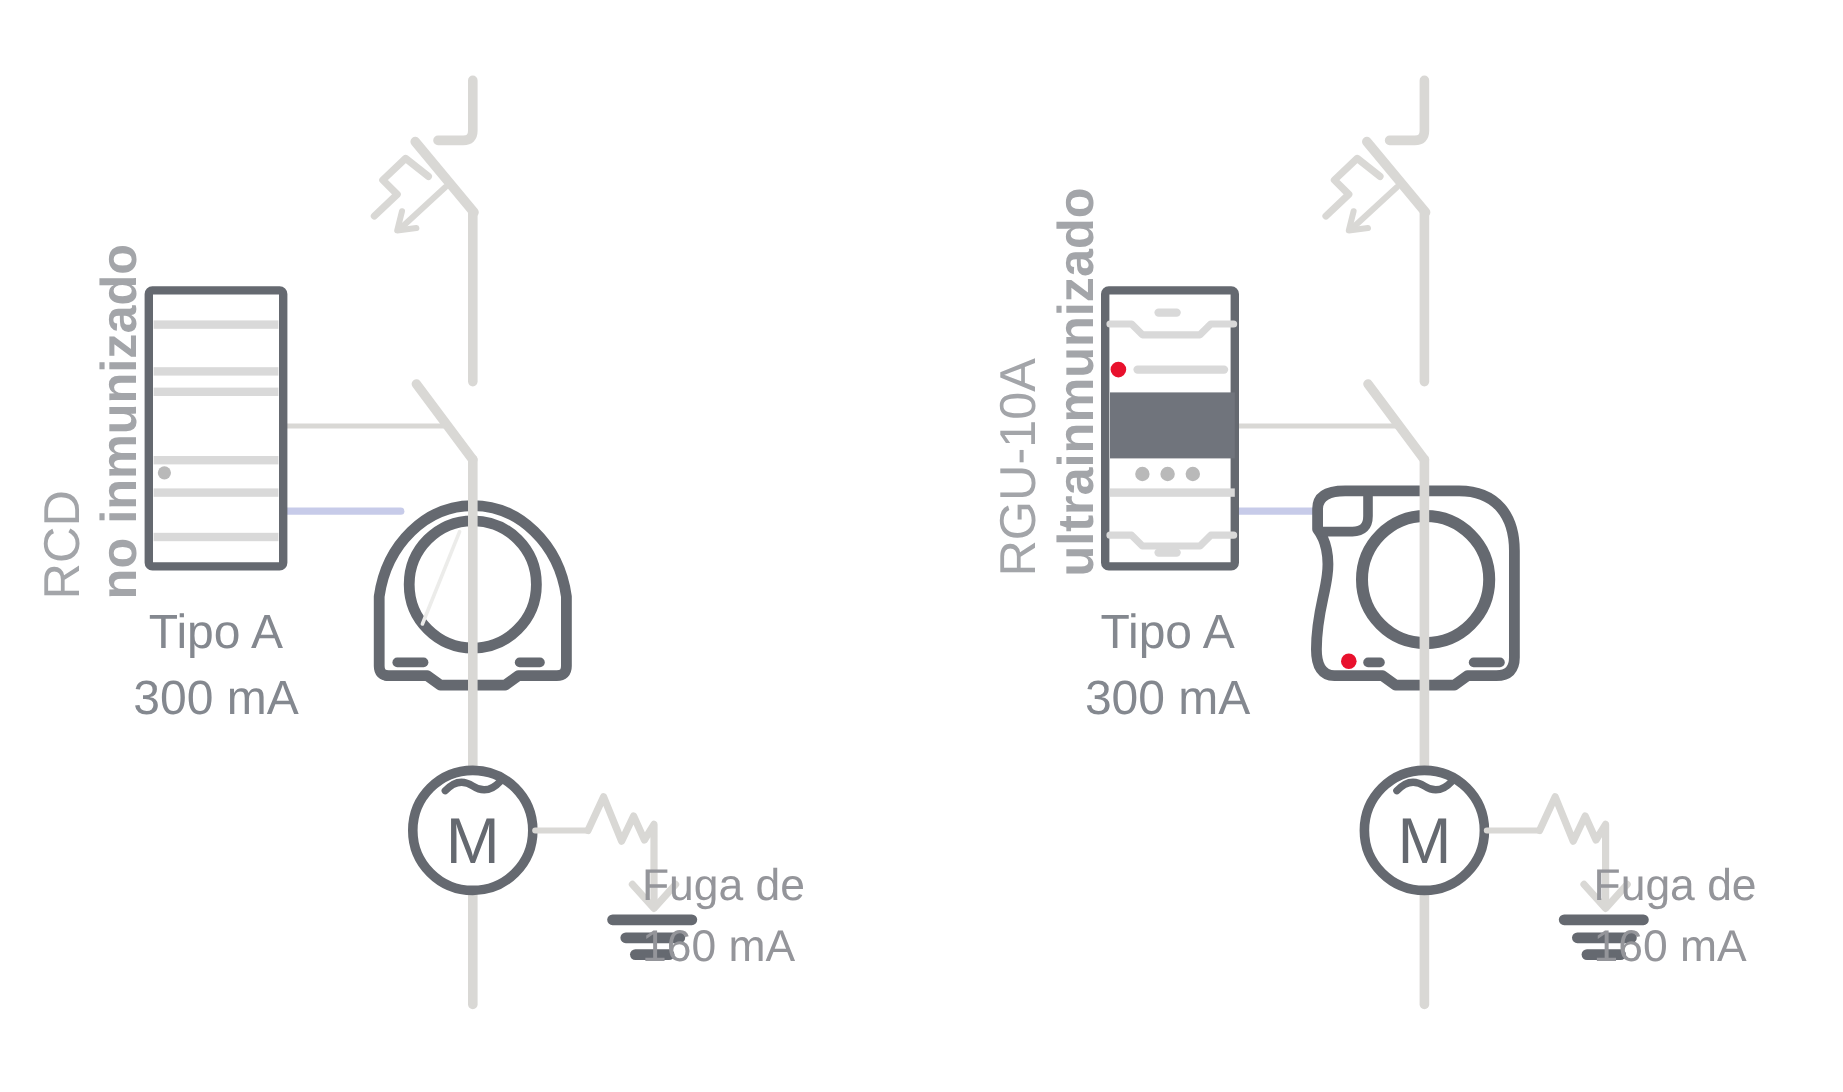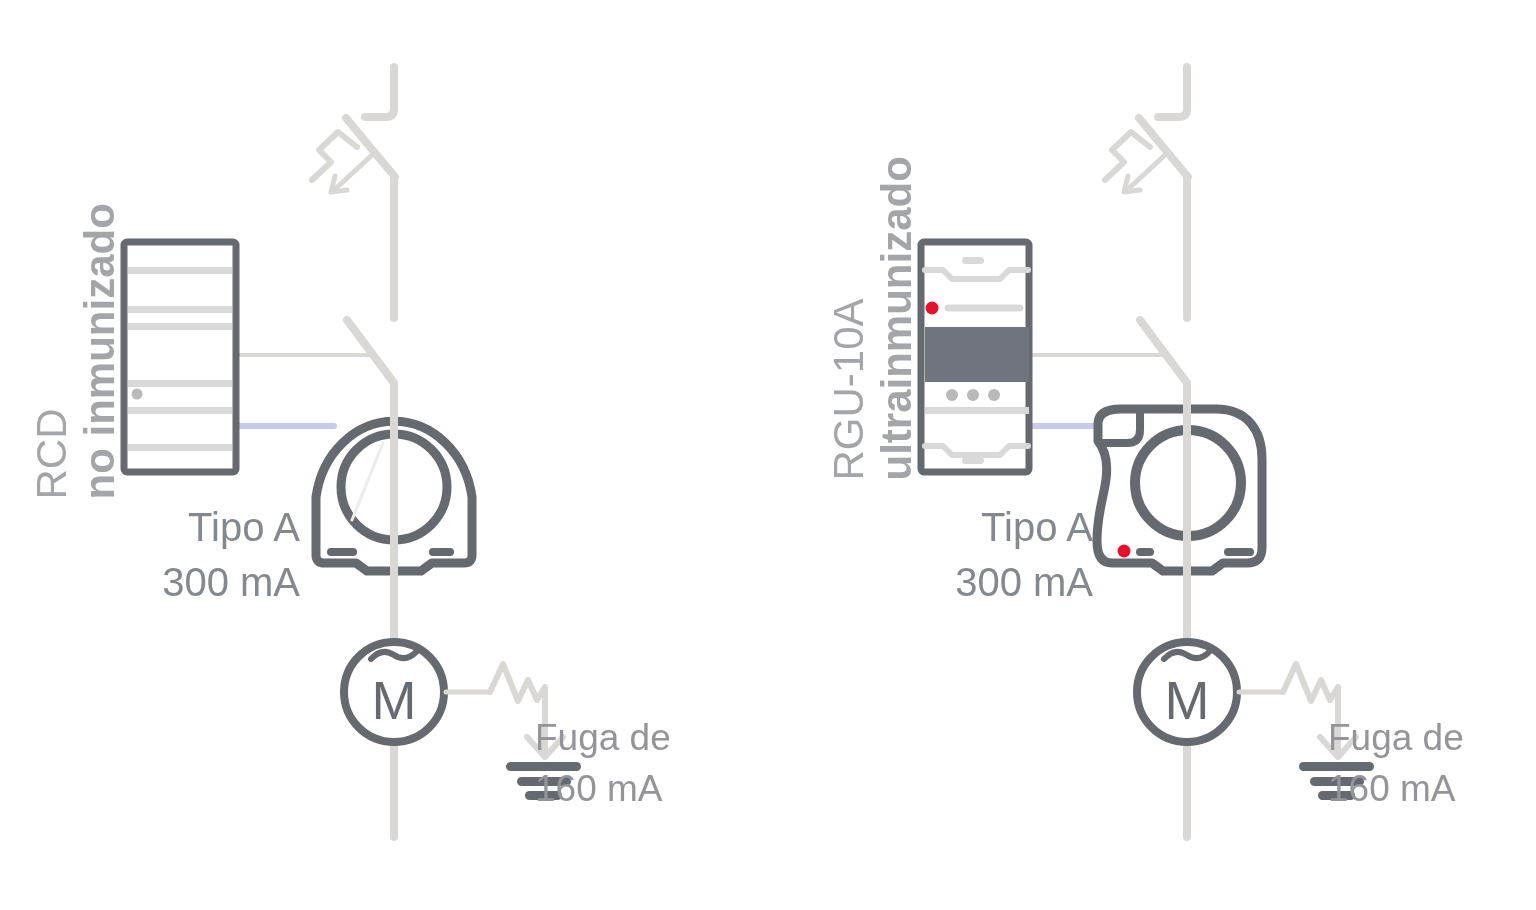--- a/index.html
+++ b/index.html
@@ -27,21 +27,21 @@
   .vlabel{
     position:absolute;transform:rotate(-90deg);transform-origin:center;
     text-align:left;color:var(--label-gray);font-size:42px;line-height:48px;
     white-space:nowrap;
   }
   .vlabel .l1{display:block;font-weight:400;}
   .vlabel .l2{display:block;font-weight:700;}
 
   
   .type-label{
-    position:absolute;width:240px;text-align:right;color:var(--text-gray);
+    position:absolute;width:240px;text-align:center;color:var(--text-gray);
     font-size:40px;line-height:55px;font-weight:400;
   }
   .type-label span{display:block;}
 
   
   .leak-label{
     position:absolute;width:240px;text-align:left;color:var(--leak-gray);
     font-size:37px;line-height:51px;font-weight:400;
   }
   .leak-label span{display:block;}

